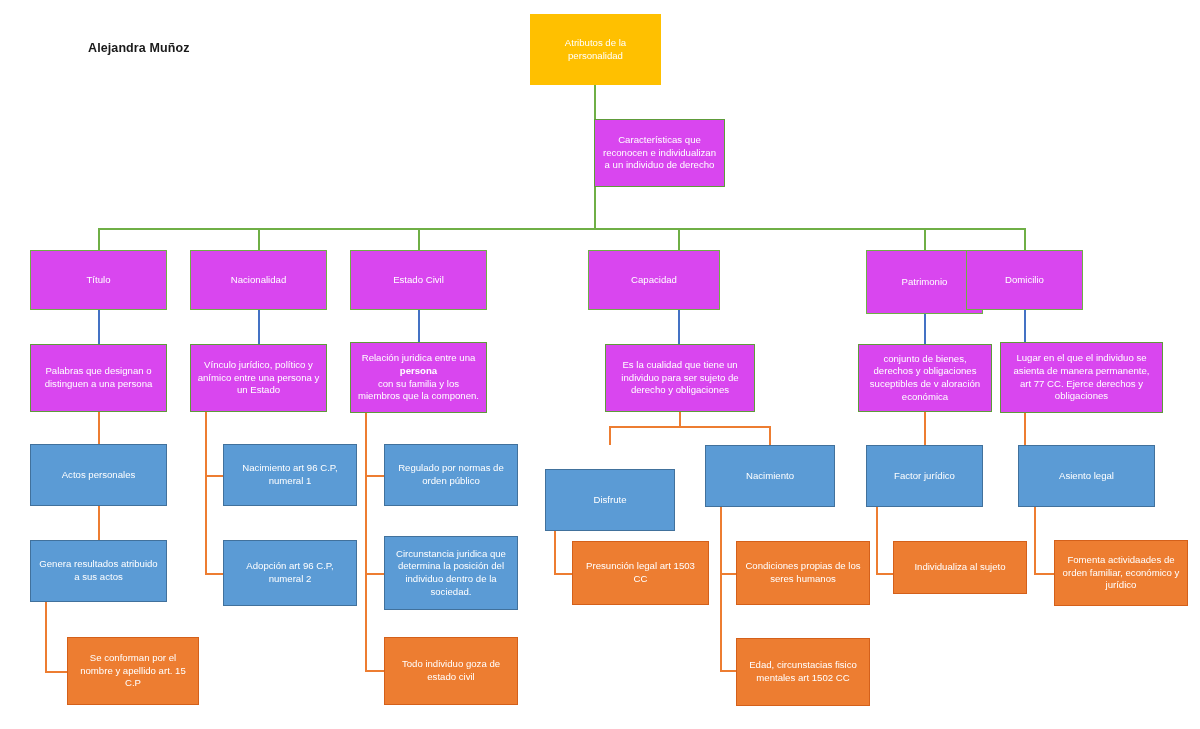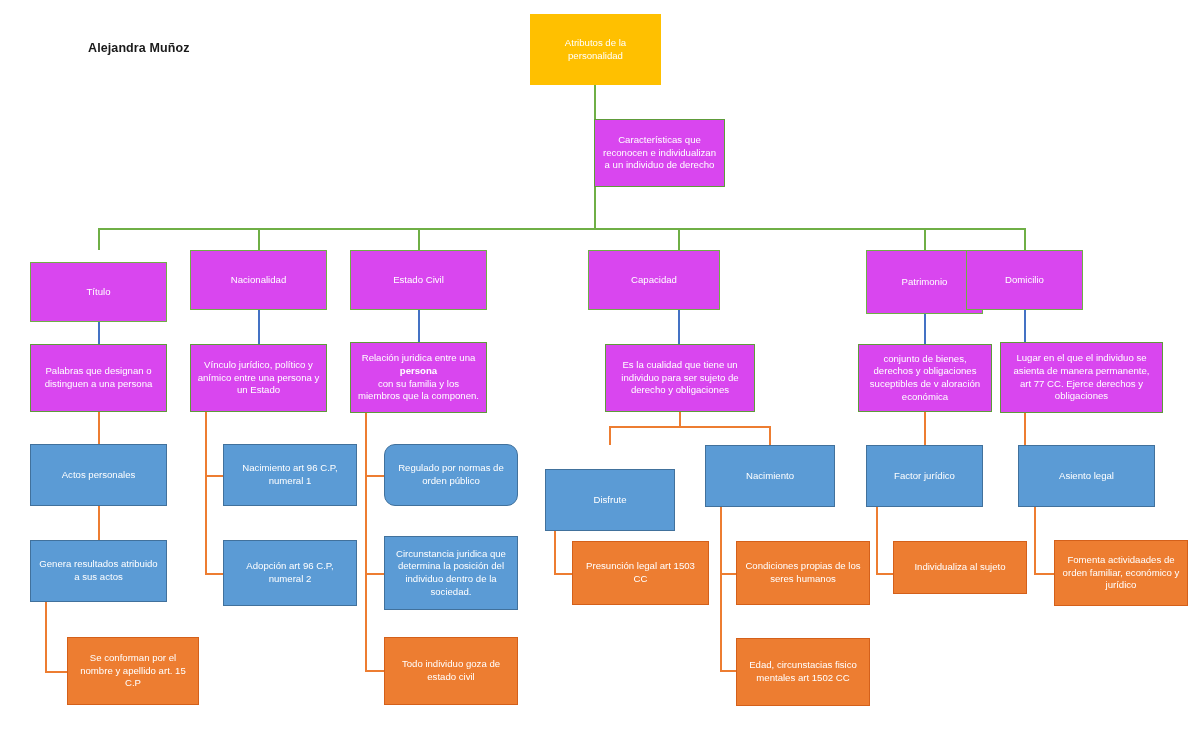--- a/index.html
+++ b/index.html
@@ -77,21 +77,21 @@
 
   <div class="conn h g" style="left:98px; top:228px; width:927px;"></div>
 
   <div class="conn v g" style="left:98px;  top:228px; height:22px;"></div>
   <div class="conn v g" style="left:258px; top:228px; height:22px;"></div>
   <div class="conn v g" style="left:418px; top:228px; height:22px;"></div>
   <div class="conn v g" style="left:678px; top:228px; height:22px;"></div>
   <div class="conn v g" style="left:924px; top:228px; height:22px;"></div>
   <div class="conn v g" style="left:1024px;top:228px; height:22px;"></div>
 
-  <div class="node green noborder" style="left:30px; top:262px; width:137px; height:60px;">
+  <div class="node green noborder" style="left:30px; top:250px; width:137px; height:60px;">
     <span>Título</span>
   </div>
   <div class="node green noborder" style="left:190px; top:250px; width:137px; height:60px;">
     <span>Nacionalidad</span>
   </div>
   <div class="node green noborder" style="left:350px; top:250px; width:137px; height:60px;">
     <span>Estado Civil</span>
   </div>
   <div class="node green noborder" style="left:588px; top:250px; width:132px; height:60px;">
     <span>Capacidad</span>
@@ -153,21 +153,21 @@
   </div>
   <div class="node blue" style="left:223px; top:540px; width:134px; height:66px;">
     <span>Adopción art 96 C.P, numeral 2</span>
   </div>
 
   <div class="conn v o" style="left:365px; top:413px; height:258px;"></div>
   <div class="conn h o" style="left:365px; top:475px; width:19px;"></div>
   <div class="conn h o" style="left:365px; top:573px; width:19px;"></div>
   <div class="conn h o" style="left:365px; top:670px; width:19px;"></div>
 
-  <div class="node blue" style="left:384px; top:444px; width:134px; height:62px;border-radius:11px;">
+  <div class="node blue" style="left:384px; top:444px; width:134px; height:62px;">
     <span>Regulado por normas de orden público</span>
   </div>
   <div class="node blue" style="left:384px; top:536px; width:134px; height:74px;">
     <span>Circunstancia juridica que determina la posición del individuo dentro de la sociedad.</span>
   </div>
   <div class="node orange" style="left:384px; top:637px; width:134px; height:68px;">
     <span>Todo individuo goza de estado civil</span>
   </div>
 
   <div class="conn v o" style="left:679px; top:412px; height:15px;"></div>

